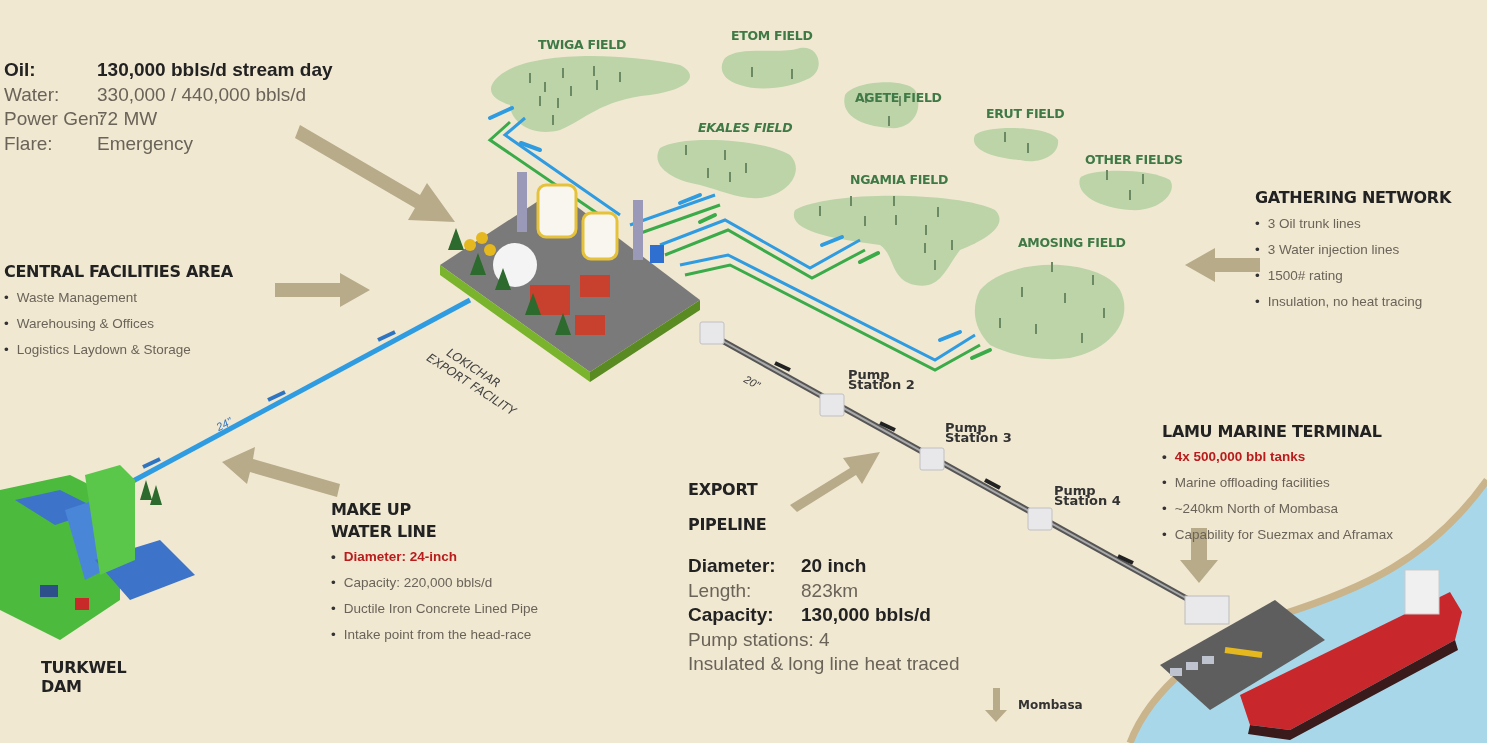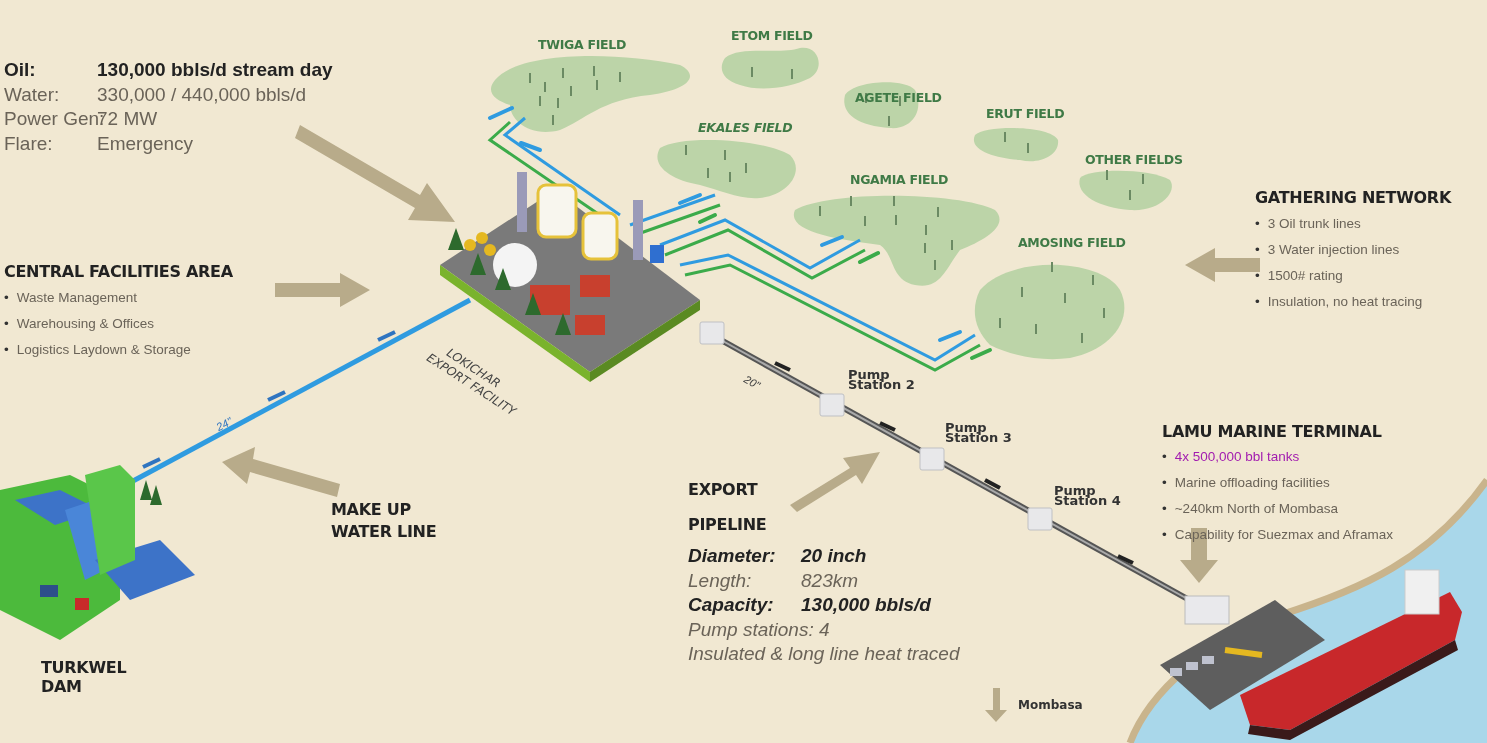--- a/index.html
+++ b/index.html
@@ -6,21 +6,21 @@
   body { width:1487px; height:743px; overflow:hidden; background:#f1e8d2; font-family:"Liberation Sans", sans-serif; position:relative; }
   #stage { position:absolute; left:0; top:0; width:1487px; height:566px;border-radius:20px; }
   svg#art { position:absolute; left:0; top:0; }
   .abs { position:absolute; }
   .h { font-family:"DejaVu Sans", sans-serif; font-weight:bold; color:#222; font-size:16px; letter-spacing:-0.3px; line-height:19px; margin:0; }
   .row { font-size:19px; color:#6a6358; line-height:24.5px; white-space:nowrap; }
   .row .k { display:inline-block; }
   .row.b { color:#222; font-weight:bold; }
   .bul { font-size:13.5px; color:#6a6358; line-height:26px; white-space:nowrap; }
   .bul::before { content:"•"; color:#333; margin-right:8px; }
-  .bul.b { color:#a21caf; font-weight:normal; }
+  .bul.b { color:#b91c1c; font-weight:bold; }
   .field { font-family:"DejaVu Sans", sans-serif; font-weight:bold; color:#3f7a46; font-size:12.5px; letter-spacing:-0.3px; white-space:nowrap; }
   .pump { font-family:"DejaVu Sans", sans-serif; font-weight:bold; color:#333; font-size:13px; line-height:10px; }
   .rot { transform-origin:left top; white-space:nowrap; }
 </style>
 </head>
 <body>
 
 <div id="stage">
 
 <svg id="art" width="1487" height="743" viewBox="0 0 1487 743" xmlns="http://www.w3.org/2000/svg">
@@ -203,26 +203,32 @@
     <div class="bul b">4x 500,000 bbl tanks</div>
     <div class="bul">Marine offloading facilities</div>
     <div class="bul">~240km North of Mombasa</div>
     <div class="bul">Capability for Suezmax and Aframax</div>
   </div>
 </div>
 
 <div class="abs" style="left:331px;top:500px;">
   <div class="h">MAKE UP</div>
   <div class="h" style="margin-top:3px;">WATER LINE</div>
+  <div style="margin-top:3px;">
+    <div class="bul b">Diameter: 24-inch</div>
+    <div class="bul">Capacity:  220,000 bbls/d</div>
+    <div class="bul">Ductile Iron Concrete Lined Pipe</div>
+    <div class="bul">Intake point from the head-race</div>
+  </div>
 </div>
 
 <div class="abs" style="left:688px;top:480px;">
   <div class="h">EXPORT</div>
   <div class="h" style="margin-top:16px;">PIPELINE</div>
-  <div style="margin-top:10px;font-style:italic;">
+  <div style="margin-top:20px;">
     <div class="row b"><span class="k" style="width:113px">Diameter:</span><span>20 inch</span></div>
     <div class="row"><span class="k" style="width:113px">Length:</span><span>823km</span></div>
     <div class="row b"><span class="k" style="width:113px">Capacity:</span><span>130,000 bbls/d</span></div>
     <div class="row">Pump stations: 4</div>
     <div class="row">Insulated &amp; long line heat traced</div>
   </div>
 </div>
 
 <div class="abs rot" style="left:440px;top:338px;transform:rotate(33deg);font-family:'DejaVu Sans',sans-serif;font-style:italic;color:#444;font-size:12px;line-height:15px;">
   <div style="padding-left:14px;">LOKICHAR</div>

